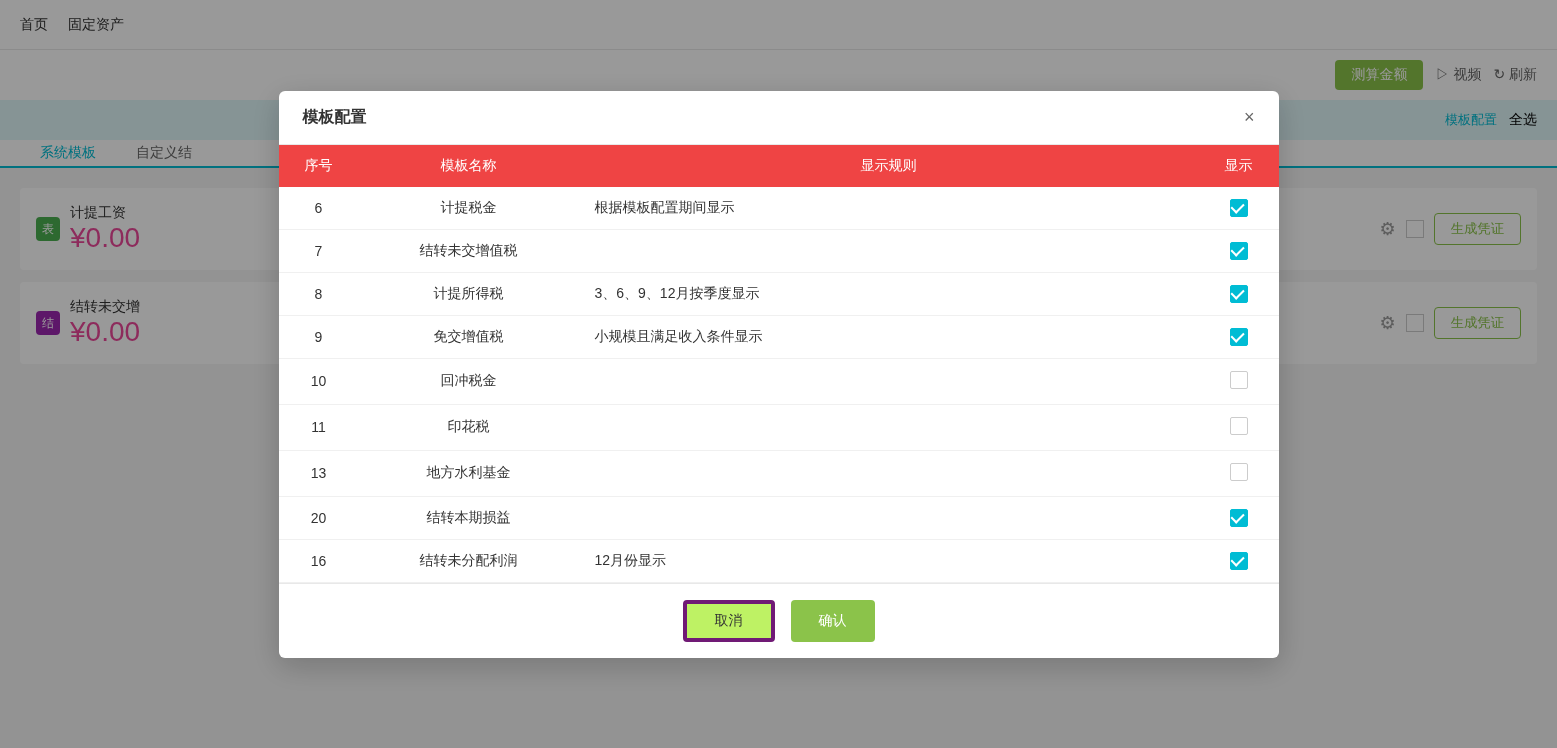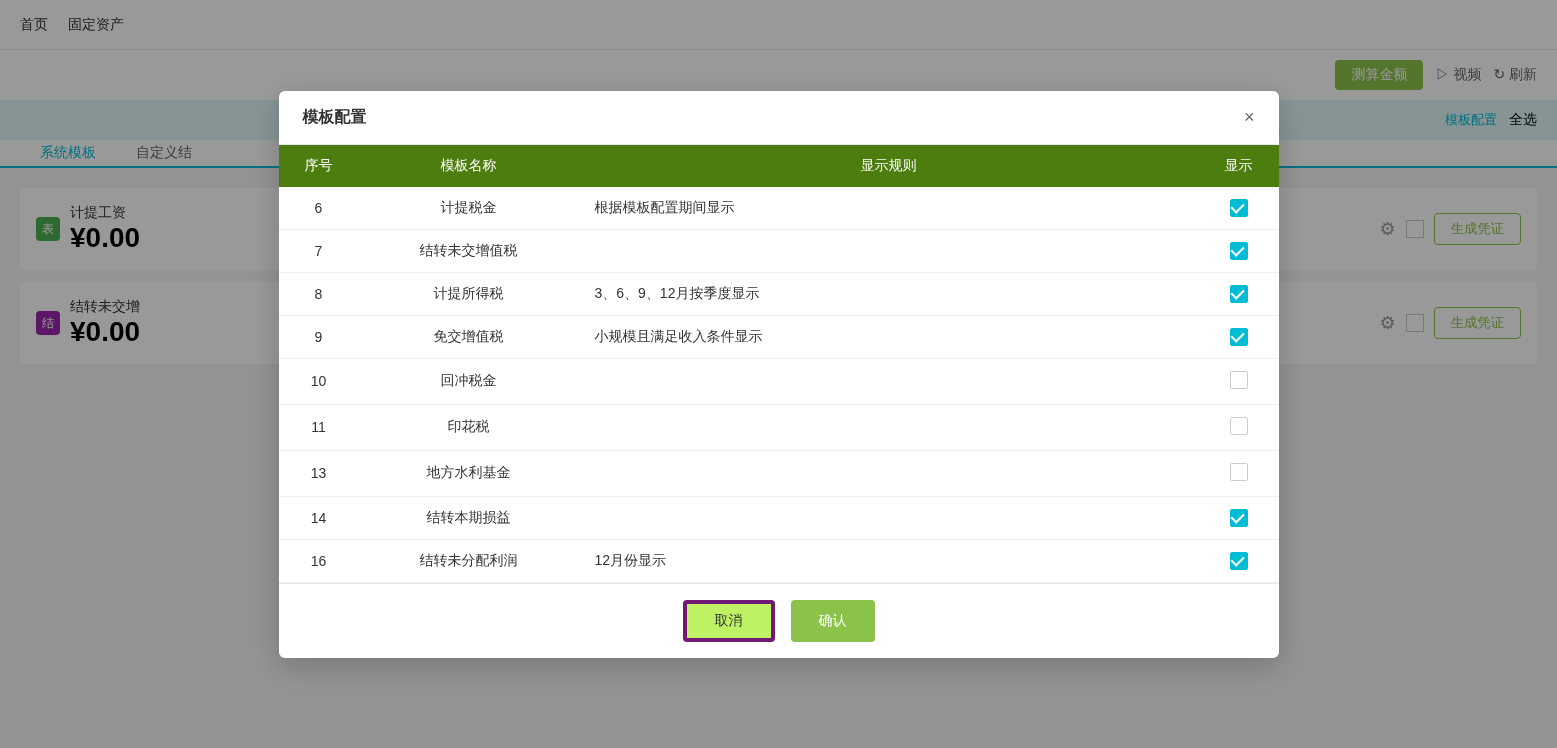--- a/index.html
+++ b/index.html
@@ -120,21 +120,21 @@
       height: 24px;
       border-radius: 4px;
       background: #4caf50;
       display: flex;
       align-items: center;
       justify-content: center;
       color: #fff;
       font-size: 12px;
     }
     .card-title { font-size: 14px; color: #333; }
-    .card-amount { font-size: 28px; font-weight: bold; color: #000000; }
+    .card-amount { font-size: 28px; font-weight: normal; color: #ec4899; }
     .btn-generate {
       background: #fff;
       border: 1px solid #8bc34a;
       color: #8bc34a;
       padding: 6px 16px;
       border-radius: 4px;
       cursor: pointer;
     }
 
     
@@ -208,21 +208,21 @@
       cursor: pointer;
       font-size: 14px;
     }
 
     
     .config-table {
       width: 100%;
       border-collapse: collapse;
     }
     .config-table thead tr {
-      background: #4d7c0f;
+      background: #ef4444;
     }
     .config-table thead th {
       color: #fff;
       padding: 12px 16px;
       text-align: center;
       font-weight: 500;
       font-size: 14px;
     }
     .config-table thead th:first-child { width: 80px; }
     .config-table thead th:nth-child(2) { width: 220px; }
@@ -390,21 +390,21 @@
               <td></td>
               <td style="text-align: center;"><span class="custom-checkbox" style="cursor: pointer;"></span></td>
             </tr>
             <tr>
               <td>13</td>
               <td>地方水利基金</td>
               <td></td>
               <td style="text-align: center;"><span class="custom-checkbox" style="cursor: pointer;"></span></td>
             </tr>
             <tr>
-              <td>14</td>
+              <td>20</td>
               <td>结转本期损益</td>
               <td></td>
               <td style="text-align: center;"><span class="custom-checkbox checked" style="cursor: pointer;"></span></td>
             </tr>
             <tr>
               <td>16</td>
               <td>结转未分配利润</td>
               <td>12月份显示</td>
               <td style="text-align: center;"><span class="custom-checkbox checked" style="cursor: pointer;"></span></td>
             </tr>

